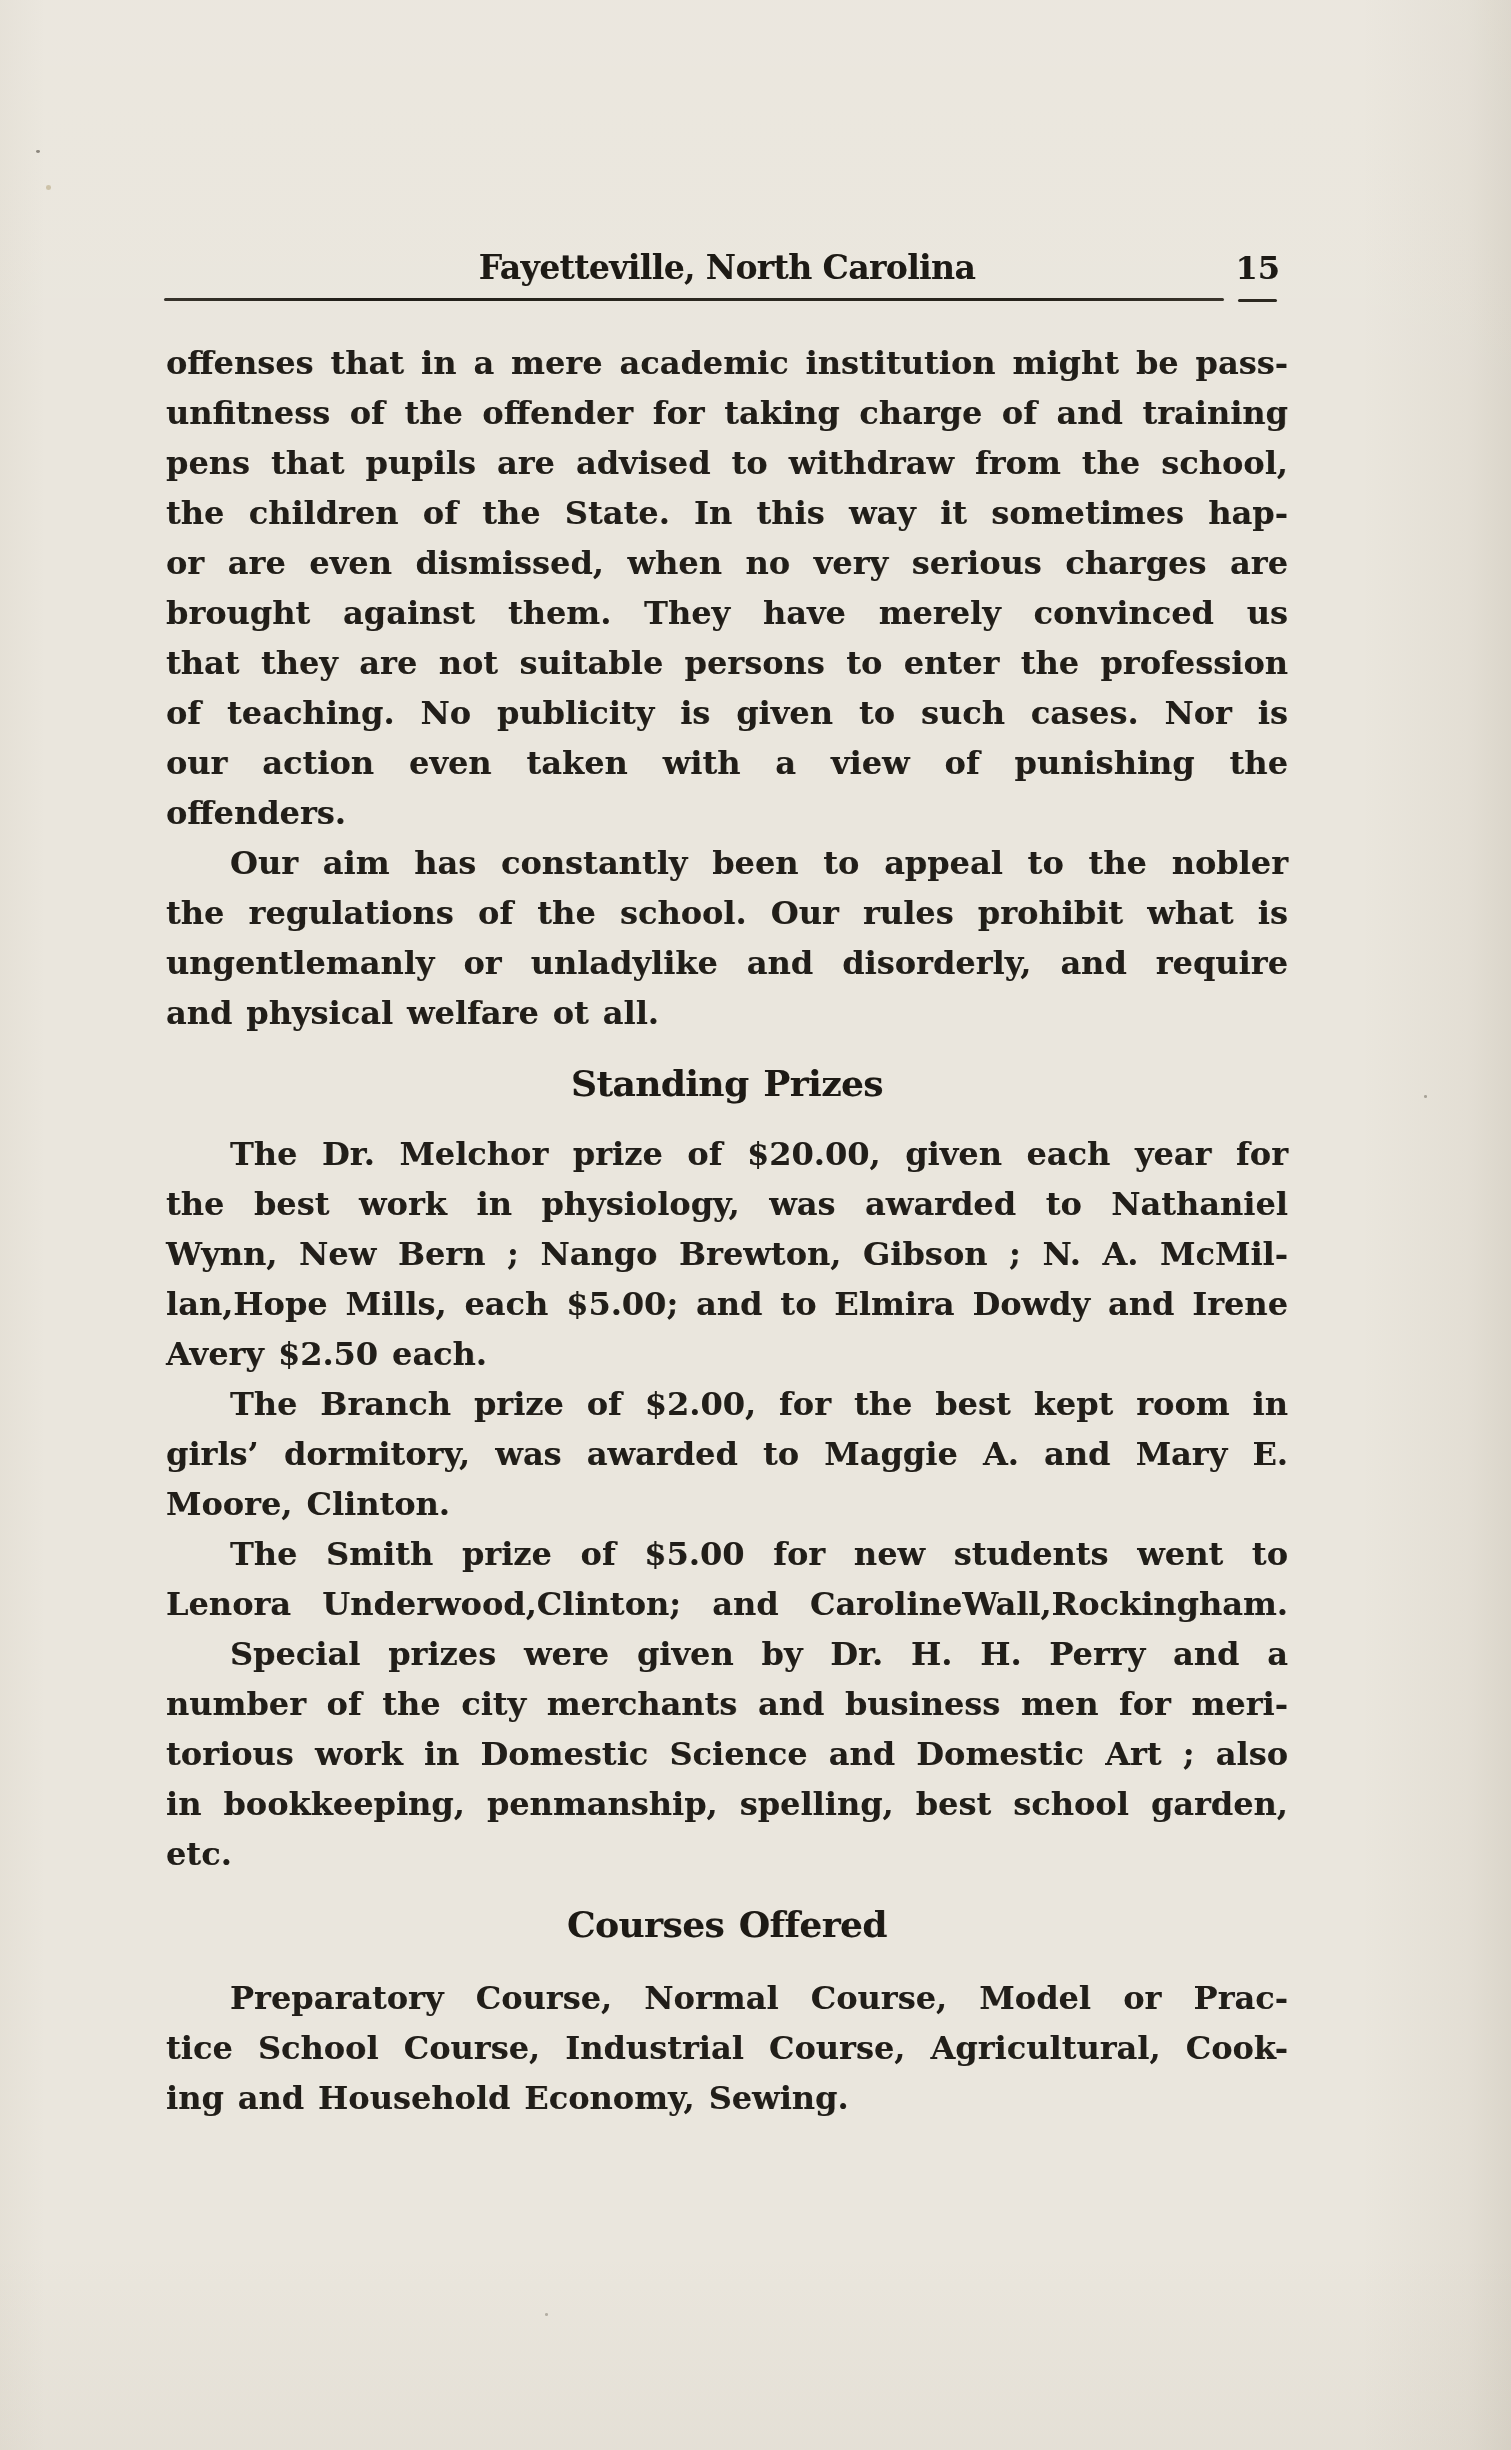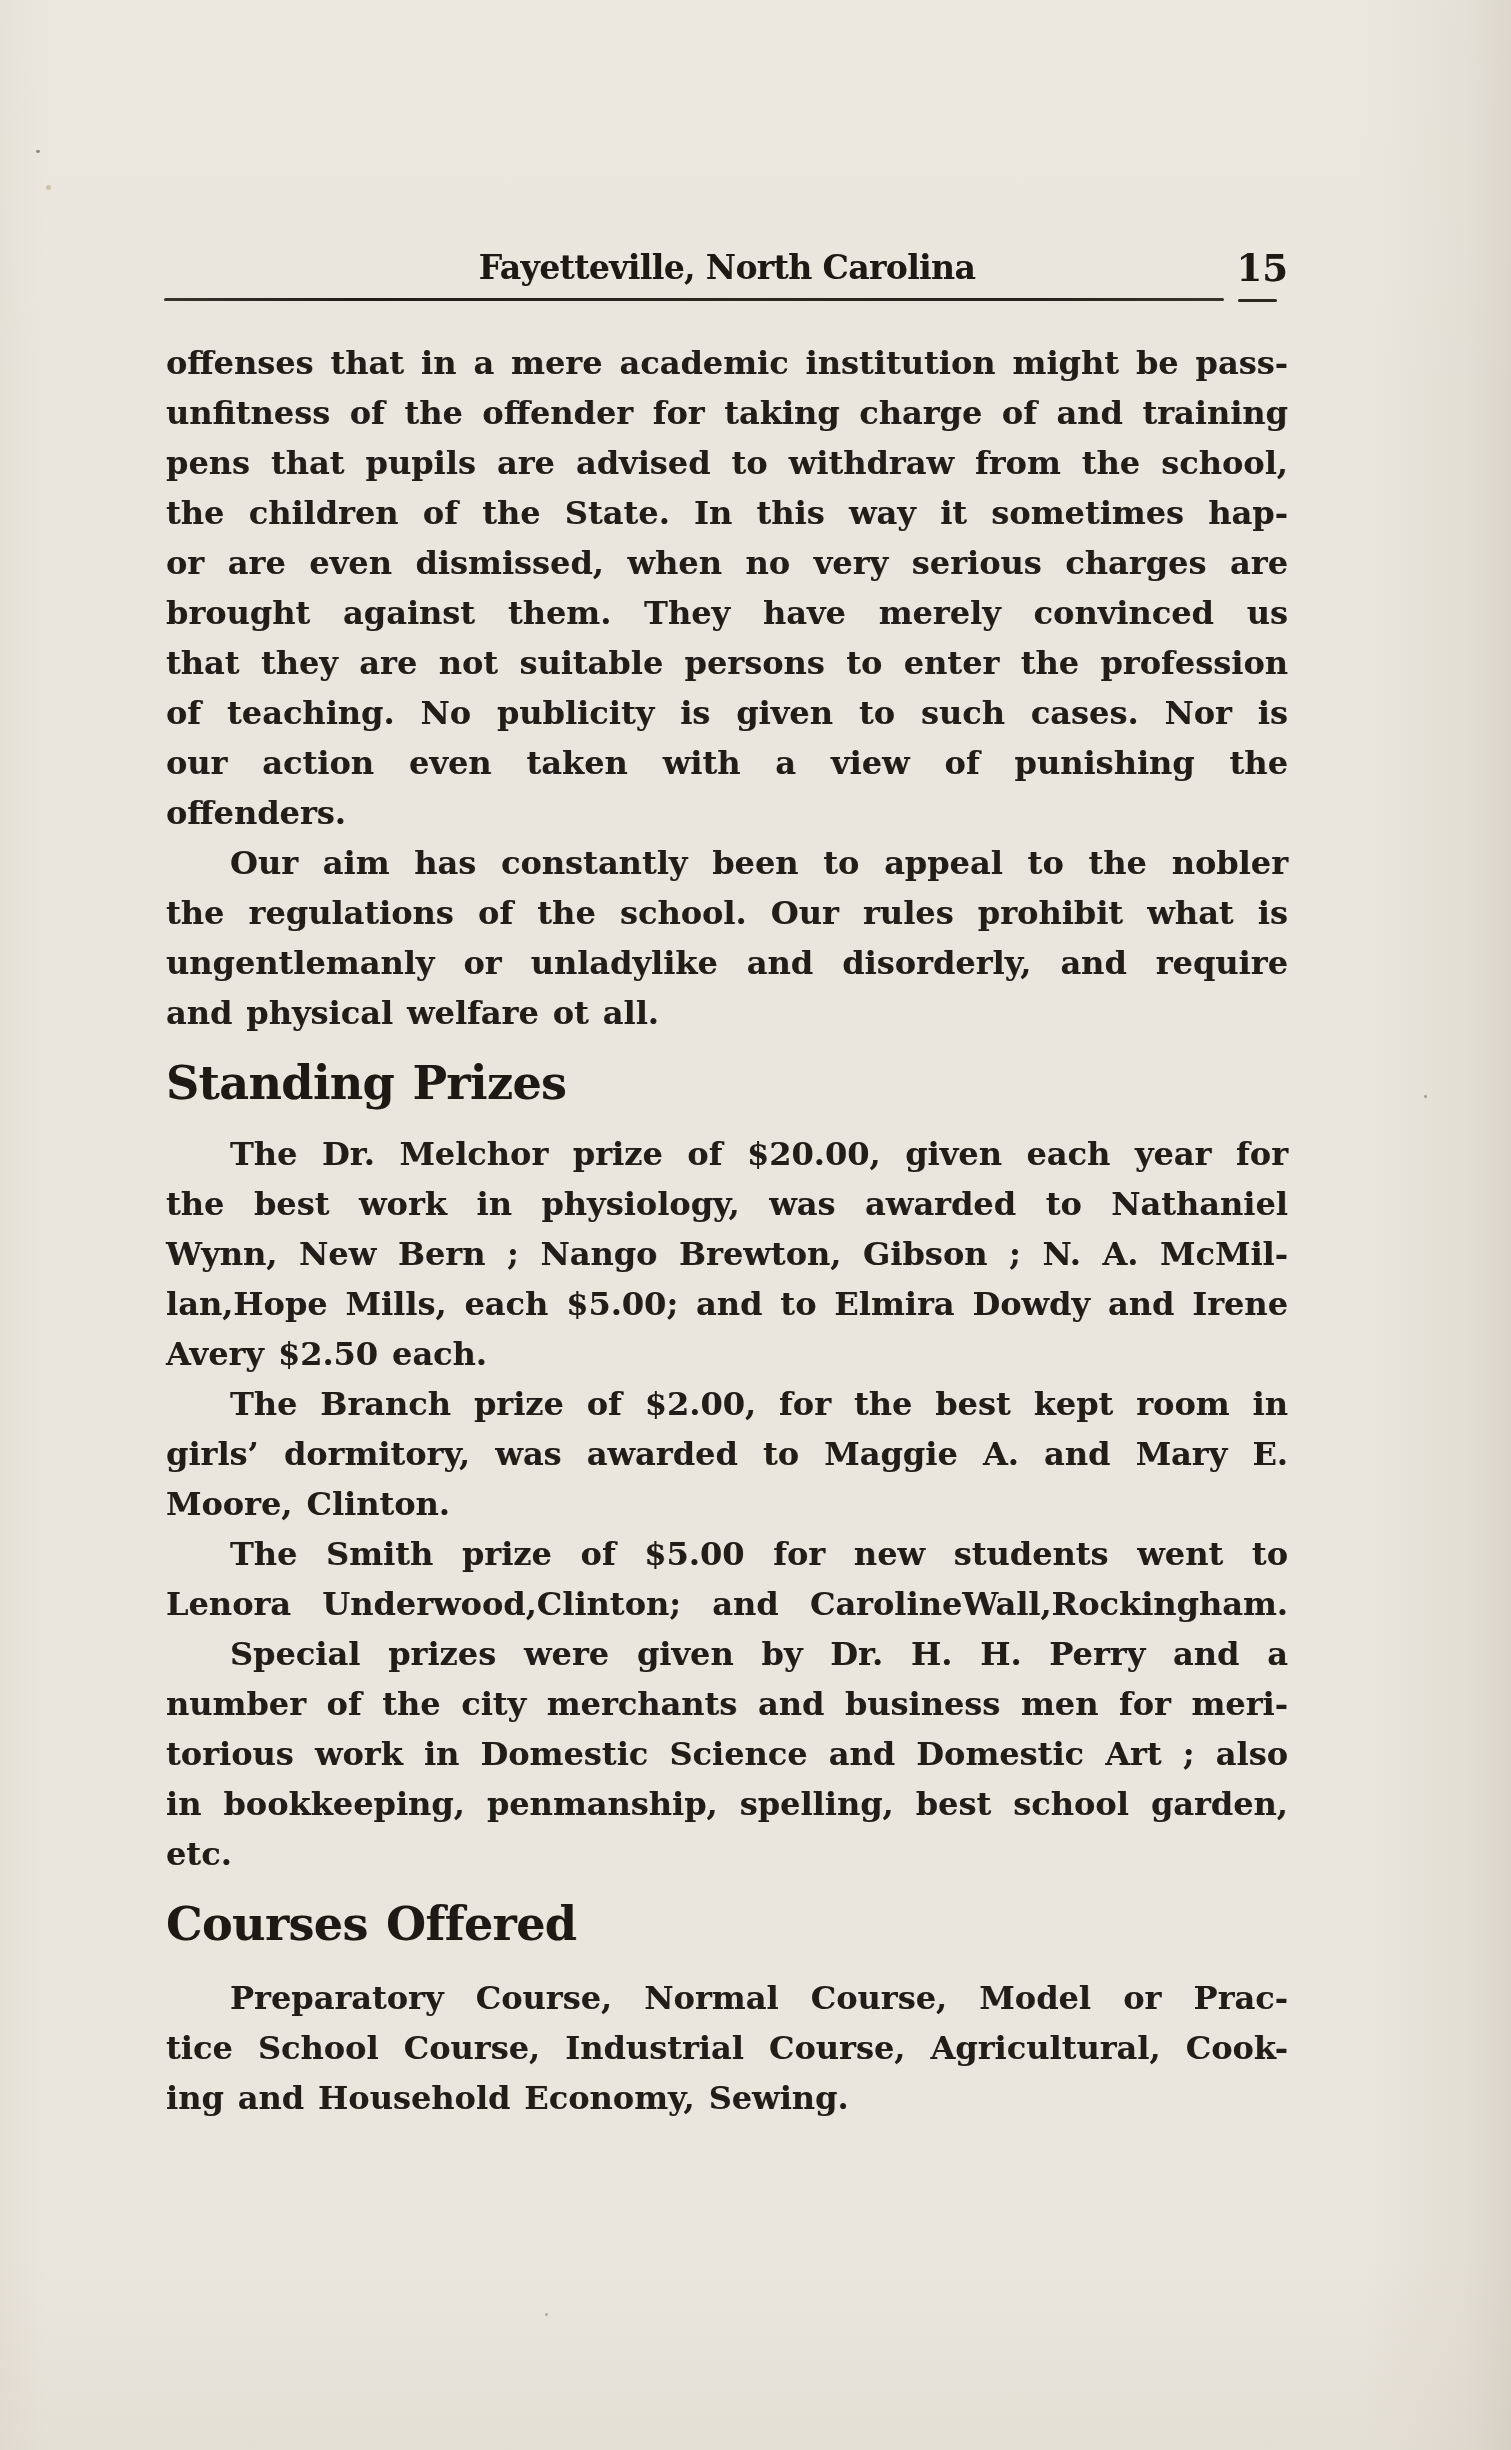--- a/index.html
+++ b/index.html
@@ -28,23 +28,23 @@
     font-weight: bold;
     font-size: 33px;
     line-height: 39px;
     letter-spacing: -0.6px;
     color: #1d1a15;
     text-shadow: 0.3px 0.3px 0.3px rgba(30,27,22,0.4);
   }
   .page-number {
     position: absolute;
     top: 250px;
-    right: 224px;
+    right: 232px;
     font-weight: bold;
-    font-size: 37px;
+    font-size: 32px;
     line-height: 37px;
     color: #1d1a15;
     text-shadow: 0.3px 0.3px 0.3px rgba(30,27,22,0.4);
   }
   .rule-long {
     position: absolute;
     left: 164px;
     top: 298px;
     width: 1060px;
     height: 3.4px;
@@ -71,22 +71,23 @@
     text-shadow: 0.3px 0.3px 0.3px rgba(33,29,23,0.35);
   }
   .paragraph { margin: 0; font-weight: bold; }
   .line {
     text-align: justify;
     text-align-last: justify;
   }
   .line.no-j { text-align-last: left; }
   .line.indent { text-indent: 64px; }
   .heading {
+    text-align: center;
     font-weight: bold;
-    font-size: 46px;
+    font-size: 36px;
     line-height: 50px;
     letter-spacing: -0.6px;
     color: #1d1a15;
   }
   .heading-standing-prizes { margin: 20px 0 21.4px; }
   .heading-courses-offered { margin: 20px 0 24px; }
   .speck {
     position: absolute;
     border-radius: 50%;
     pointer-events: none;

